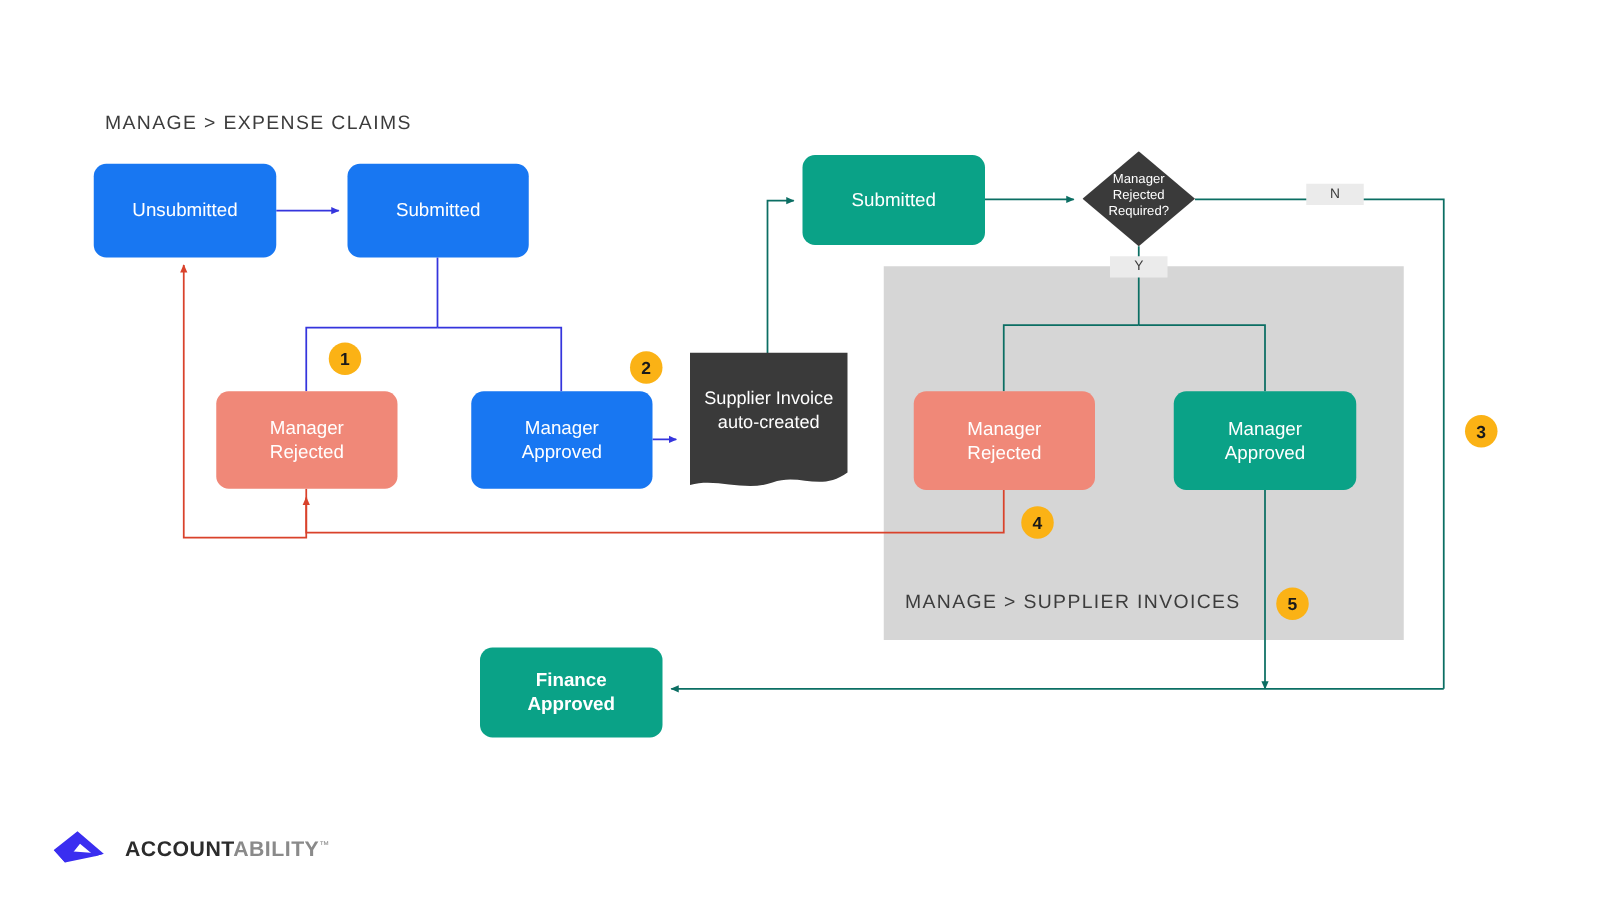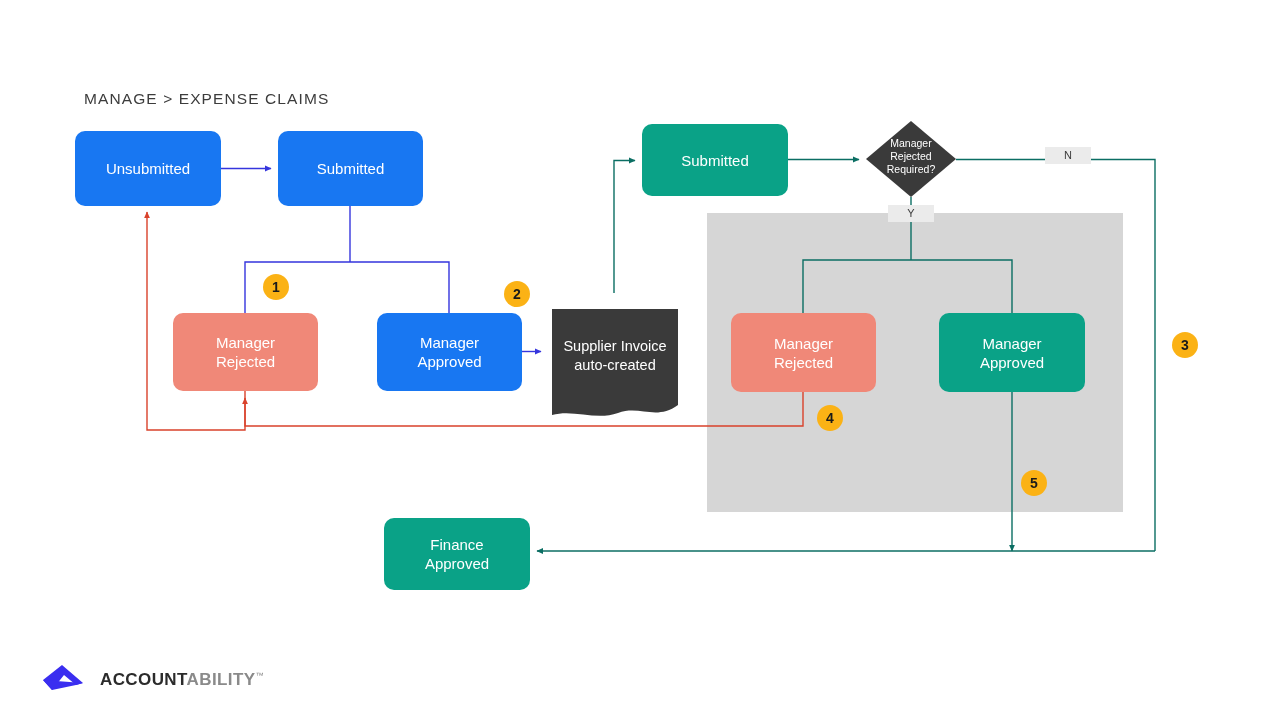--- a/index.html
+++ b/index.html
@@ -68,27 +68,27 @@
   .node.teal { background: #0aa287; }
   .node.salmon { background: #f08878; }
 
   #node-unsubmitted       { left: 75px;  top: 131px; width: 146px; height: 75px; }
   #node-submitted-claim   { left: 278px; top: 131px; width: 145px; height: 75px; }
   #node-manager-rejected-claim { left: 173px; top: 313px; width: 145px; height: 78px; }
   #node-manager-approved-claim { left: 377px; top: 313px; width: 145px; height: 78px; }
   #node-submitted-invoice { left: 642px; top: 124px; width: 146px; height: 72px; }
   #node-manager-rejected-invoice { left: 731px; top: 313px; width: 145px; height: 79px; }
   #node-manager-approved-invoice { left: 939px; top: 313px; width: 146px; height: 79px; }
-  #node-finance-approved  { left: 384px; top: 518px; width: 146px; height: 72px; }
+  #node-finance-approved  { left: 384px; top: 518px; width: 146px; height: 72px; font-weight: bold; }
 
   
   #node-supplier-invoice {
     position: absolute;
     left: 548px;
-    top: 309px;
+    top: 282px;
     width: 134px;
     height: 112px;
   }
   #node-supplier-invoice .doc-label {
     position: absolute;
     left: 0; top: 28px;
     width: 134px;
     text-align: center;
     color: #ffffff;
     font-size: 14.5px;
@@ -218,20 +218,21 @@
       <path d="M1012,392 L1012,551" stroke="#0b6e63" marker-end="url(#arrow-teal)"></path>
 
       <path d="M1155,551 L537,551" stroke="#0b6e63" marker-end="url(#arrow-teal)"></path>
 
       <path d="M803,392 L803,426 L245,426 L245,398" stroke="#d9422b" marker-end="url(#arrow-red)"></path>
     </g>
   </svg>
 
   <div class="section-title" id="title-expense-claims">MANAGE &gt; EXPENSE CLAIMS</div>
 
+  <div class="section-title" id="title-supplier-invoices">MANAGE &gt; SUPPLIER INVOICES</div>
 
   <div class="node blue" id="node-unsubmitted">
     <span>Unsubmitted</span>
   </div>
 
   <div class="node blue" id="node-submitted-claim">
     <span>Submitted</span>
   </div>
 
   <div class="node salmon" id="node-manager-rejected-claim">

